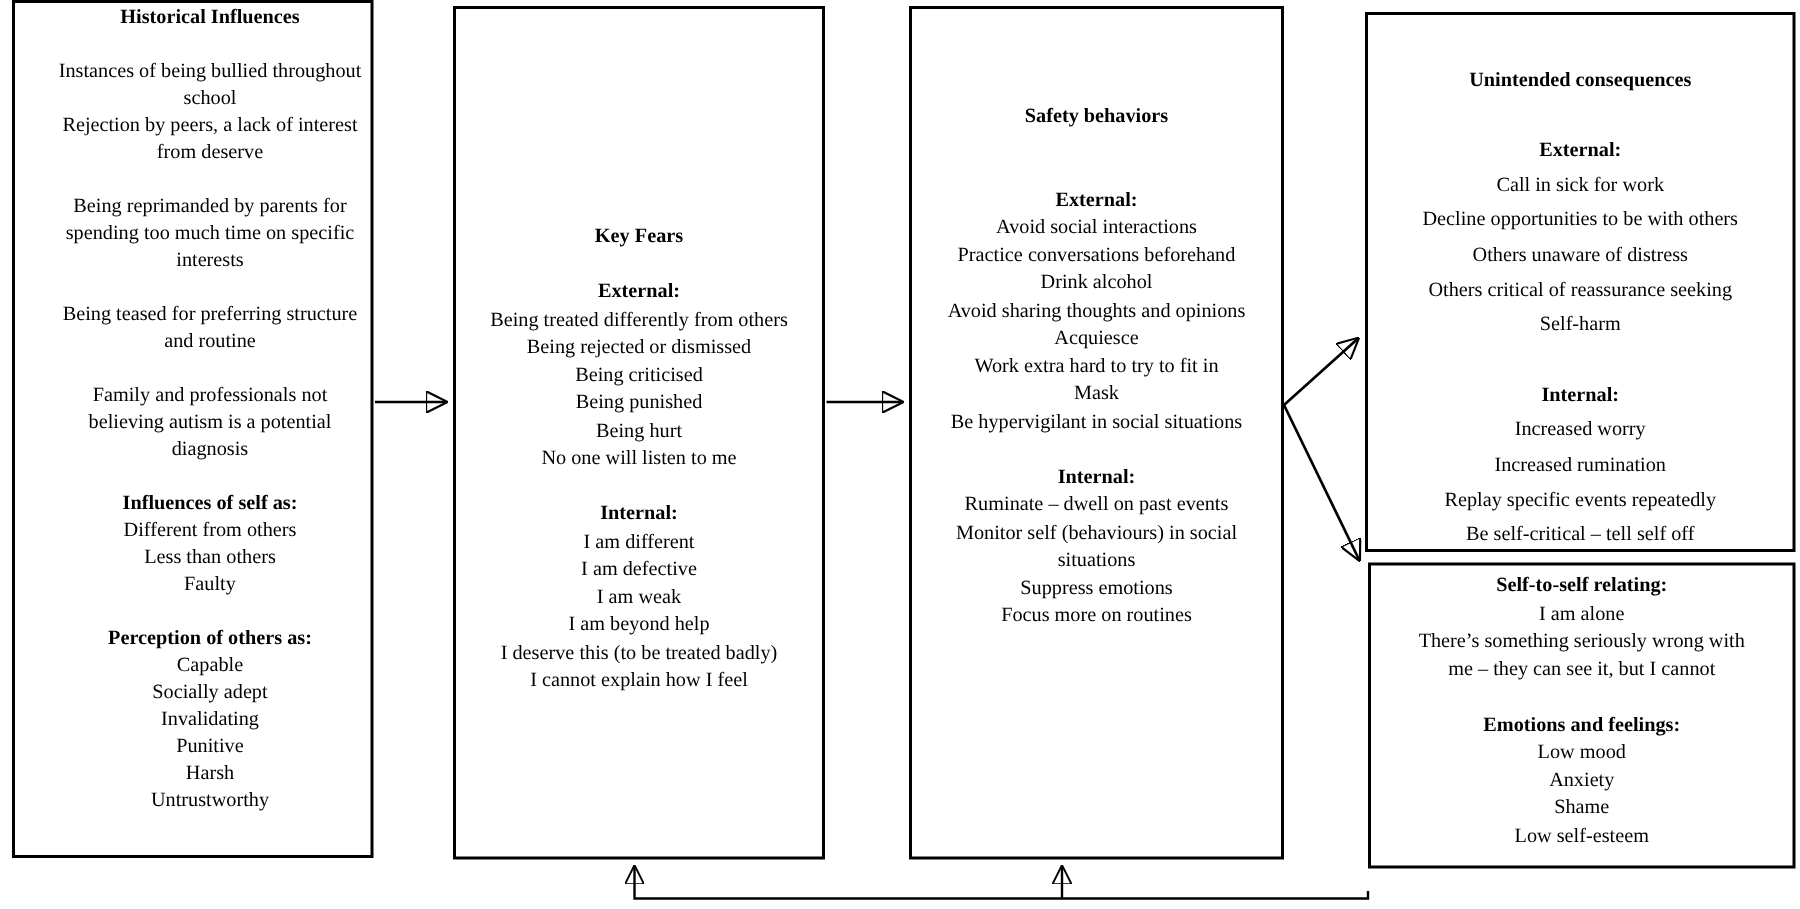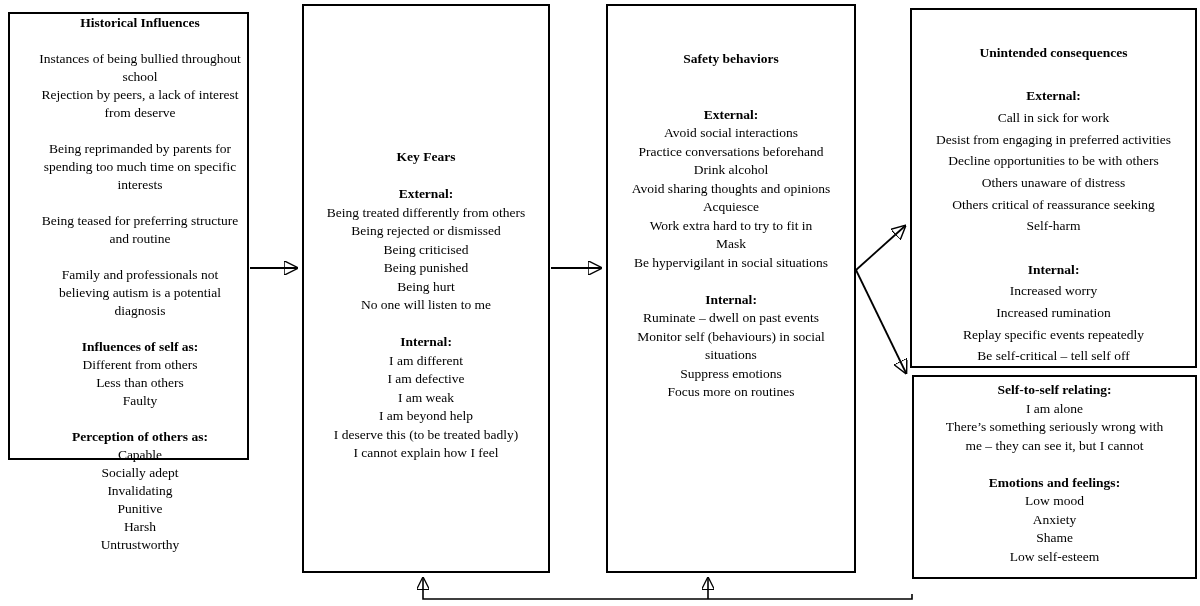--- a/index.html
+++ b/index.html
@@ -29,23 +29,23 @@
     white-space: nowrap;
     text-align: center;
   }
   .bx-line {
     line-height: var(--lh);
     white-space: nowrap;
     text-align: center;
   }
   .bx-spacer { height: var(--lh); flex: none; }
 
-  .box-historical-influences { left: 8px;   top: 12px;   width: 241px; height: 448px; --lh: 18px; padding-top: 0px; padding-left: 23px; }
+  .box-historical-influences { left: 8px;   top: 0;   width: 241px; height: 572px; --lh: 18px; padding-top: 0px; padding-left: 23px; }
   .box-key-fears             { left: 302px; top: 4px;   width: 248px; height: 569px; padding-top: 142px; }
-  .box-safety-behaviors      { left: 606px; top: 4px;   width: 250px; height: 569px; padding-top: 44px; }
+  .box-safety-behaviors      { left: 606px; top: 4px;   width: 250px; height: 569px; padding-top: 62px; }
   .box-unintended-consequences { left: 910px; top: 8px; width: 287px; height: 360px; padding-top: 34px; justify-content: space-between; }
   .box-self-to-self          { left: 912px; top: 375px; width: 285px; height: 204px; padding-top: 4px; }
 
   #arrow-layer {
     position: absolute;
     left: 0; top: 0;
     width: 1200px; height: 606px;
     pointer-events: none;
   }
   #arrow-layer path, #arrow-layer line { stroke: #000000; fill: none; }
@@ -125,21 +125,20 @@
       <div class="bx-line">Monitor self (behaviours) in social</div>
       <div class="bx-line">situations</div>
       <div class="bx-line">Suppress emotions</div>
       <div class="bx-line">Focus more on routines</div>
     </div>
   <div class="box box-unintended-consequences">
       <div class="bx-title">Unintended consequences</div>
       <div class="bx-spacer"></div>
       <div class="bx-heading">External:</div>
       <div class="bx-line">Call in sick for work</div>
-      <div class="bx-line">Desist from engaging in preferred activities</div>
       <div class="bx-line">Decline opportunities to be with others</div>
       <div class="bx-line">Others unaware of distress</div>
       <div class="bx-line">Others critical of reassurance seeking</div>
       <div class="bx-line">Self-harm</div>
       <div class="bx-spacer"></div>
       <div class="bx-heading">Internal:</div>
       <div class="bx-line">Increased worry</div>
       <div class="bx-line">Increased rumination</div>
       <div class="bx-line">Replay specific events repeatedly</div>
       <div class="bx-line">Be self-critical – tell self off</div>

